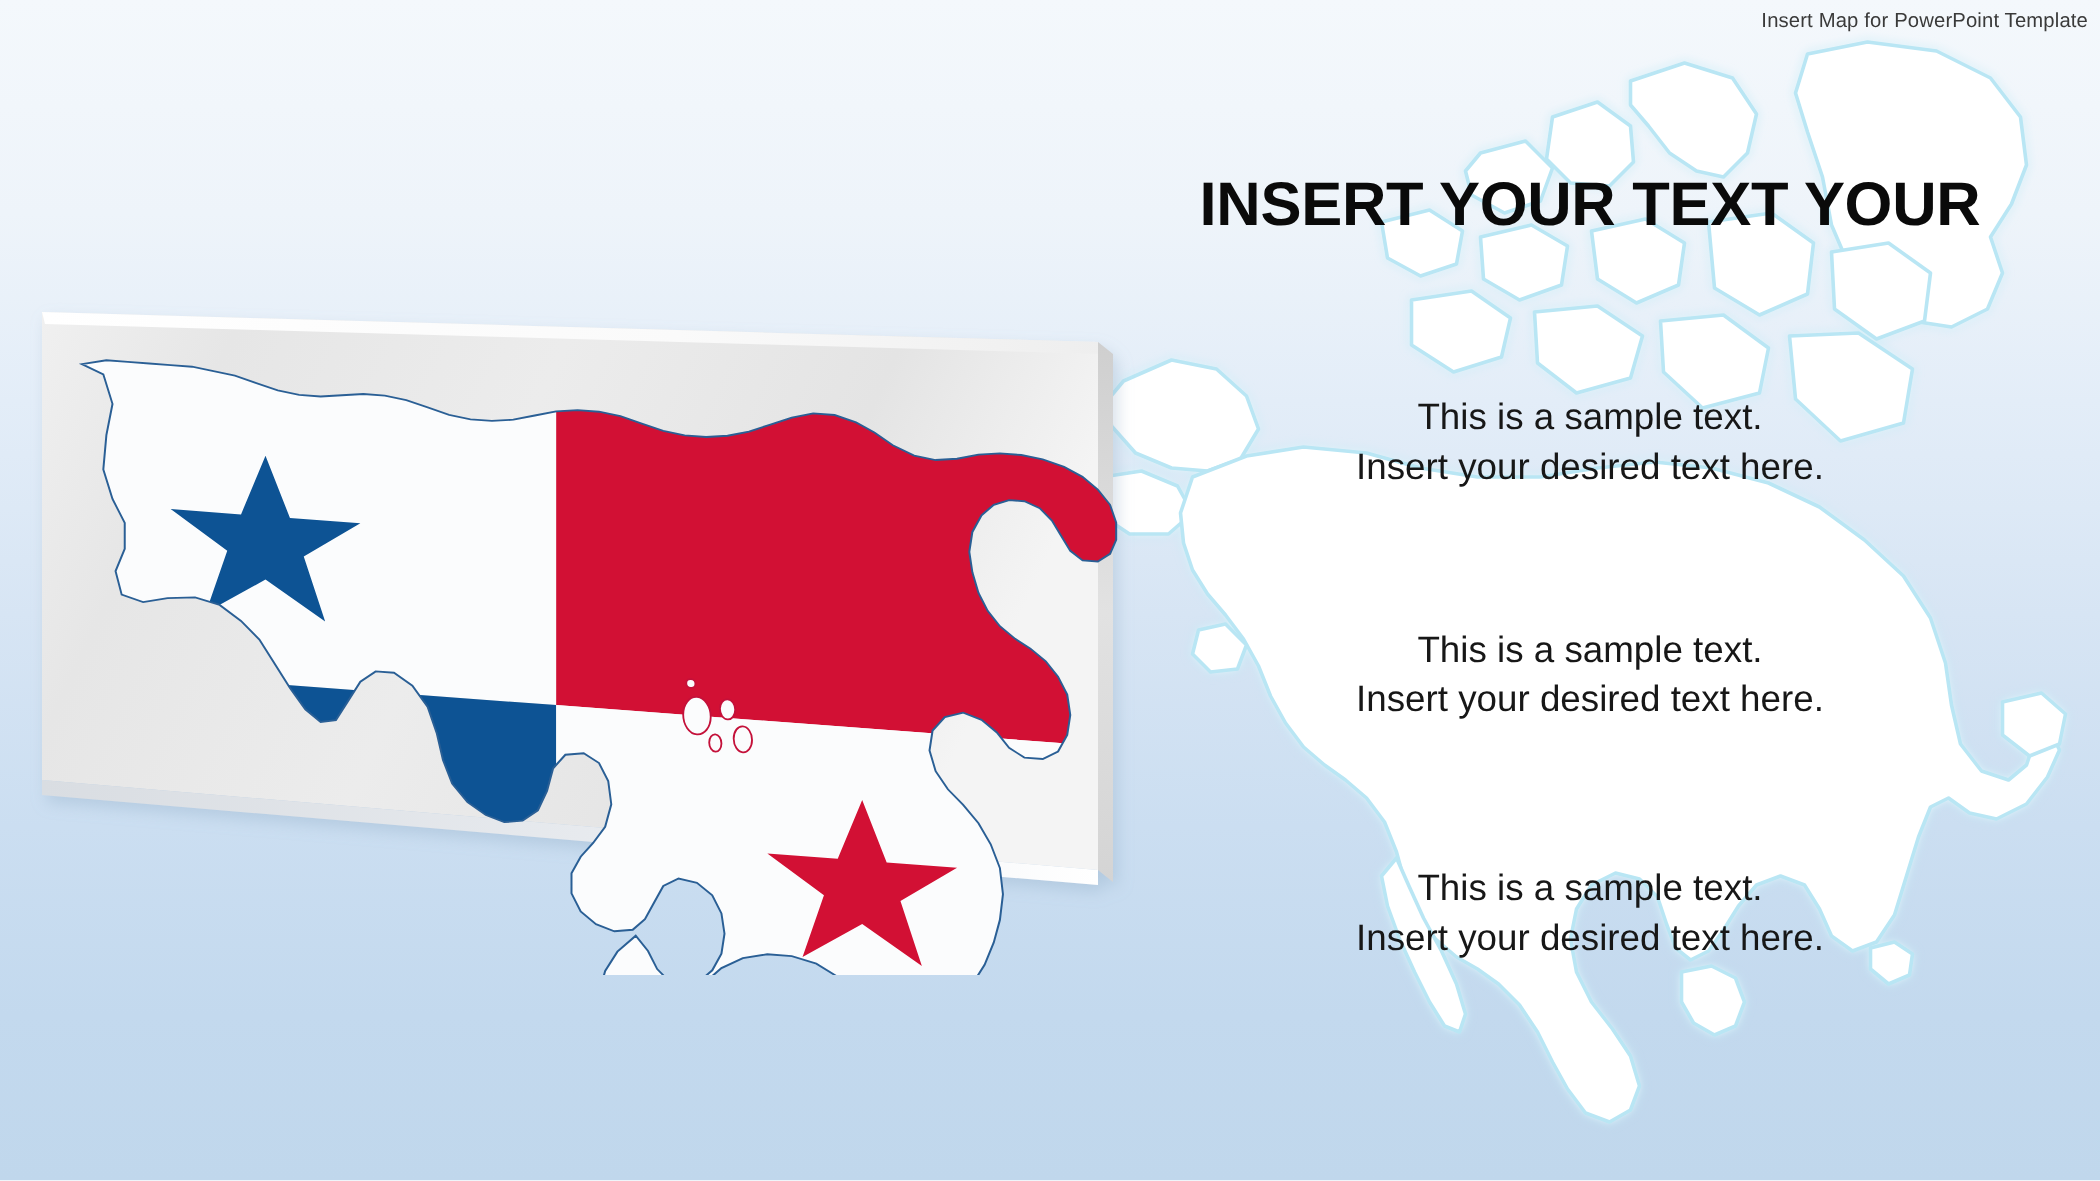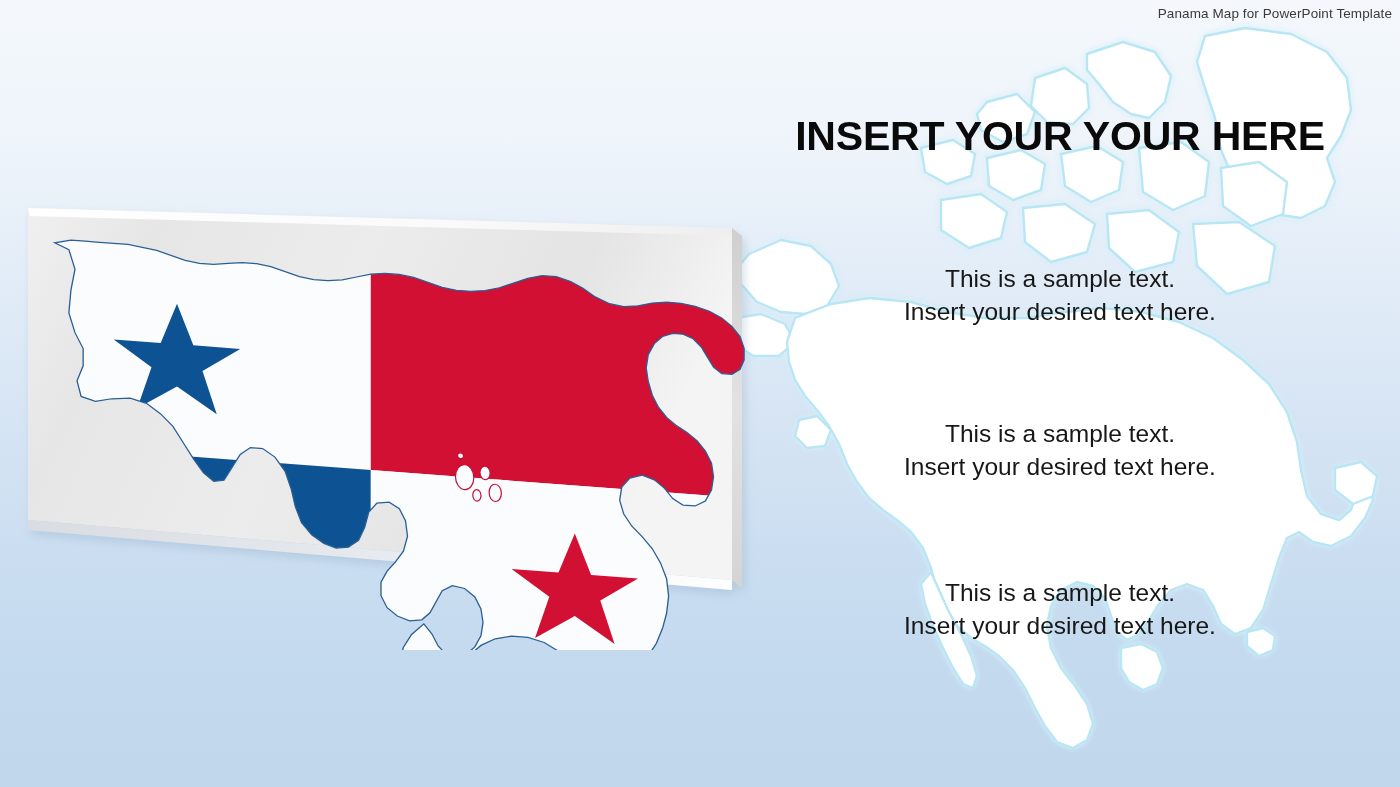--- a/index.html
+++ b/index.html
@@ -307,33 +307,33 @@
           <ellipse cx="444" cy="268" rx="4" ry="6"></ellipse>
           <ellipse cx="462" cy="264" rx="6" ry="9"></ellipse>
           <circle cx="428" cy="228" r="3"></circle>
         </g>
       </g>
     </svg>
   </div>
 
   <div class="text-column">
 
-    <h1 class="slide-title">INSERT YOUR YOUR HERE</h1>
+    <h1 class="slide-title">INSERT YOUR TEXT YOUR</h1>
 
     <div class="text-block tb-1">
       <span class="line">This is a sample text.</span>
       <span class="line">Insert your desired text here.</span>
     </div>
 
     <div class="text-block tb-2">
       <span class="line">This is a sample text.</span>
       <span class="line">Insert your desired text here.</span>
     </div>
 
     <div class="text-block tb-3">
       <span class="line">This is a sample text.</span>
       <span class="line">Insert your desired text here.</span>
     </div>
   </div>
 
-  <div class="header-caption">Panama Map for PowerPoint Template</div>
+  <div class="header-caption">Insert Map for PowerPoint Template</div>
 
 </div>
 
 </body></html>

